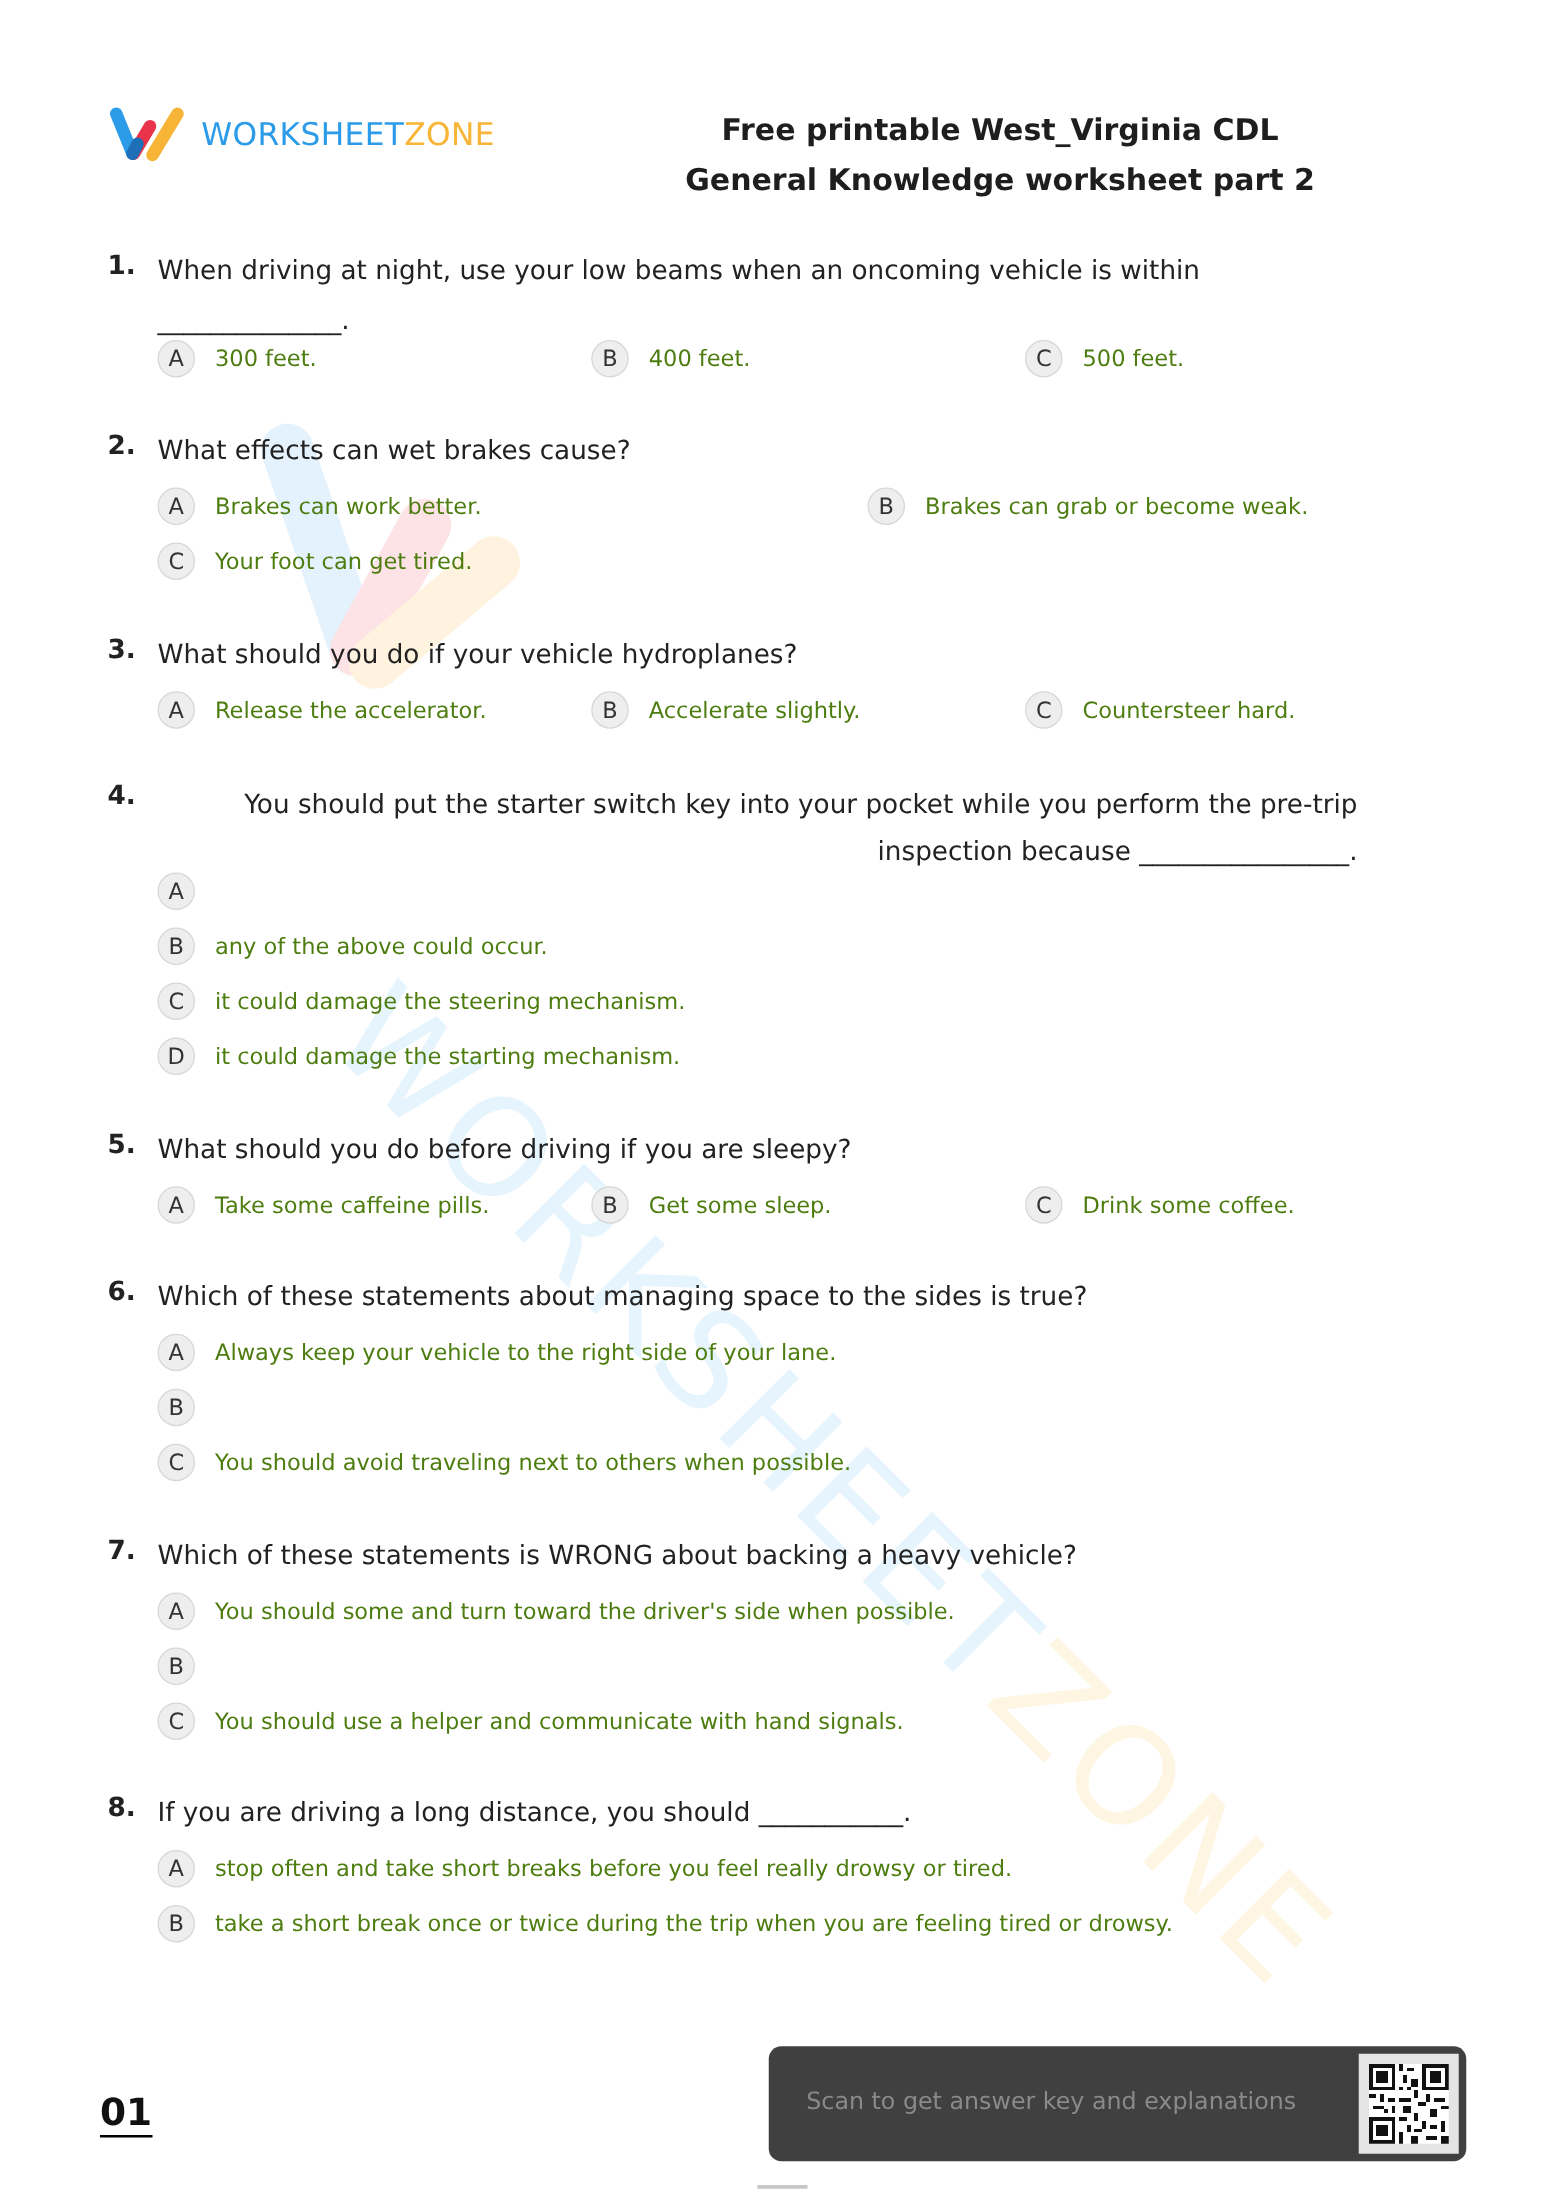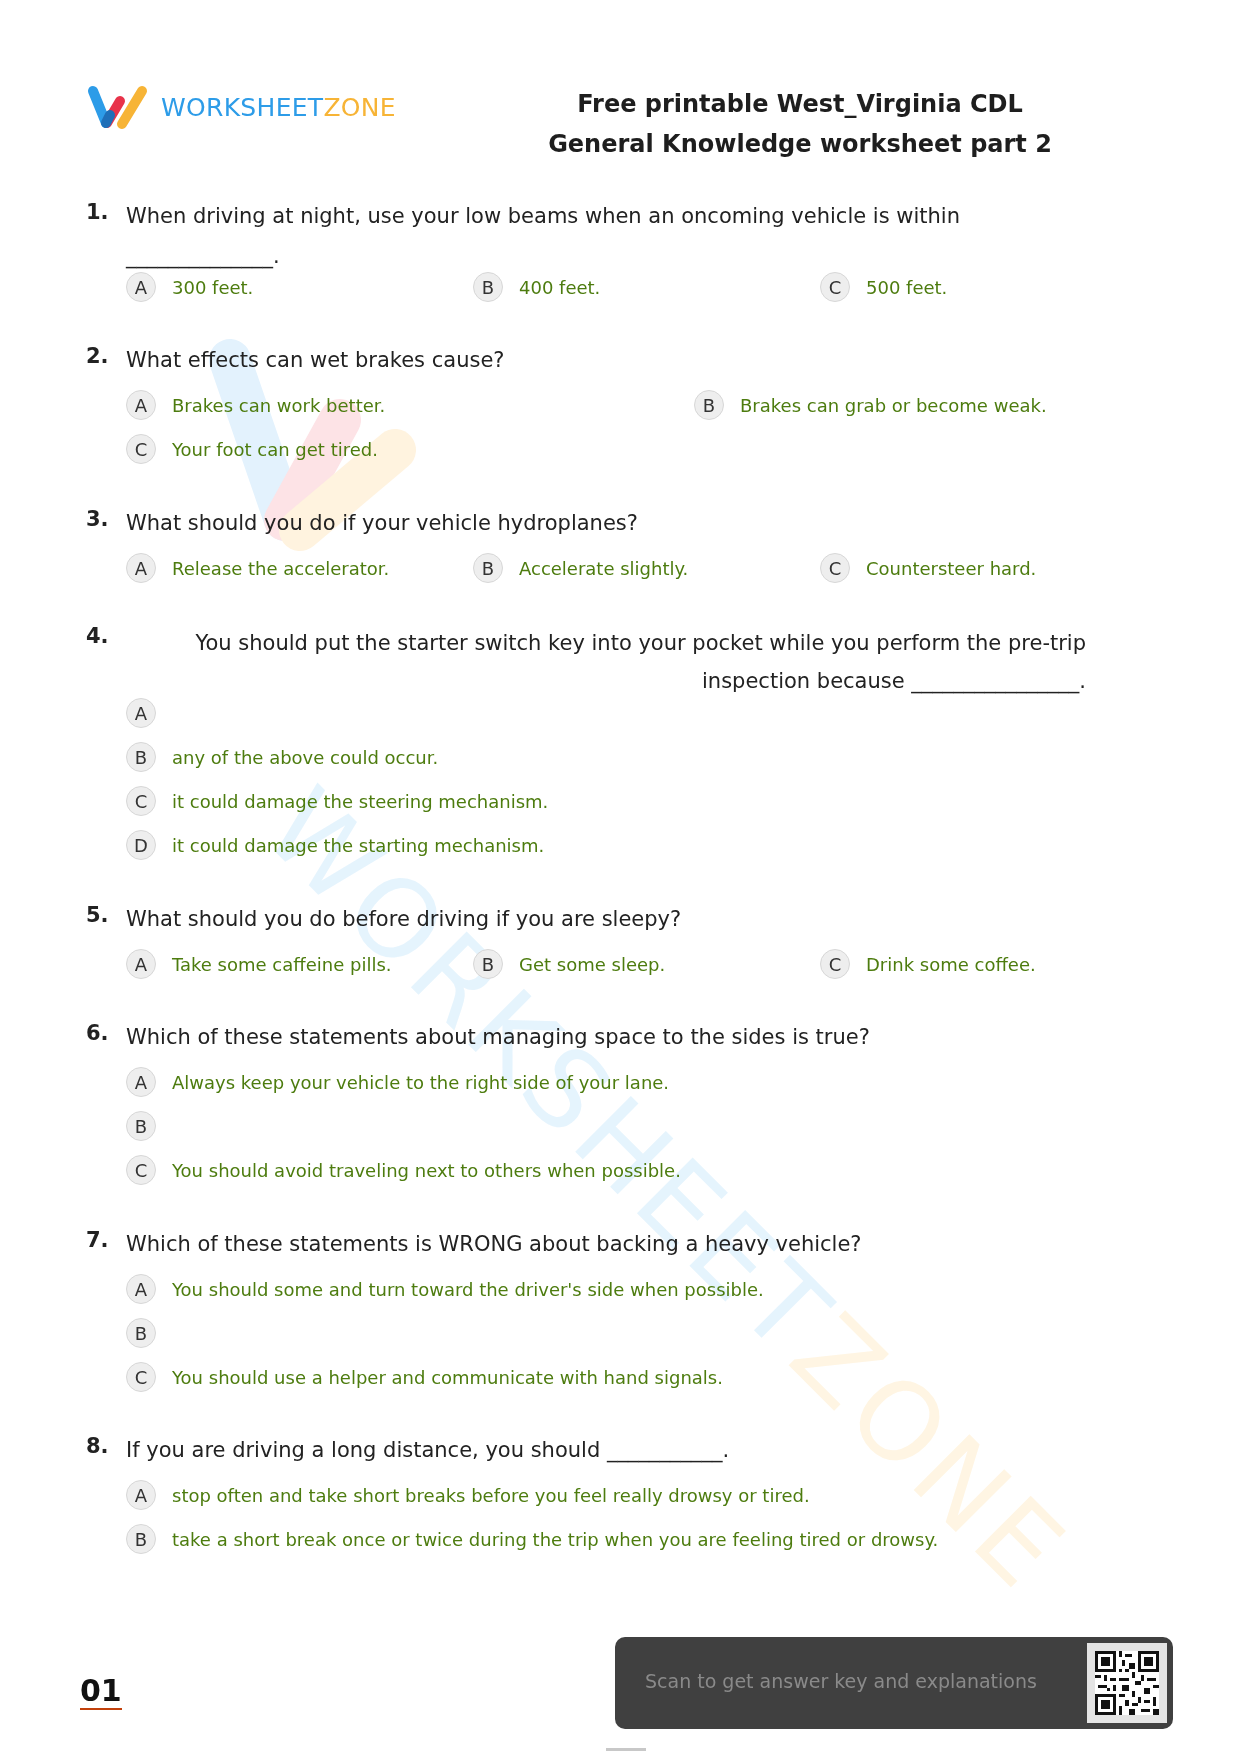--- a/index.html
+++ b/index.html
@@ -29,21 +29,21 @@
   .q-num { position: absolute; left: 86px; font-weight: bold; font-size: 21px; color: #222; }
   .q-text { position: absolute; left: 126px; width: 960px; font-size: 21px; line-height: 32px; color: #222; }
   .opt { position: absolute; display: flex; align-items: center; height: 34px; }
   .opt-badge { width: 30px; height: 30px; border-radius: 50%; background: #eeeeee; border: 1px solid #d7d7d7;
                display: flex; align-items: center; justify-content: center; font-size: 18px; color: #333;
                box-sizing: border-box; }
   .opt-text { margin-left: 16px; font-size: 18px; color: #4d7c0f; white-space: nowrap; }
 
   
   .page-num { position: absolute; left: 80px; top: 1675px; font-family: "DejaVu Sans", sans-serif; font-weight: bold;
-              font-size: 30px; color: #111; border-bottom: 2px solid #c2410c; line-height: 32px; padding-bottom: 1px; }
+              font-size: 30px; color: #111; border-bottom: 2px solid #000000; line-height: 32px; padding-bottom: 1px; }
   .qr-box { position: absolute; left: 615px; top: 1637px; width: 558px; height: 92px; background: #404040;
             border-radius: 10px; }
   .qr-text { position: absolute; left: 30px; top: 33px; font-size: 19px; color: #8a8a8a; white-space: nowrap; }
   .qr-code { position: absolute; right: 6px; top: 6px; width: 80px; height: 80px; background: #e4e4e4; }
   .qr-code svg { position: absolute; left: 8px; top: 8px; width: 64px; height: 64px; }
   .bottom-bar { position: absolute; left: 606px; top: 1748px; width: 40px; height: 3px; background: #c8c8c8; }
 </style>
 </head>
 <body>
 

